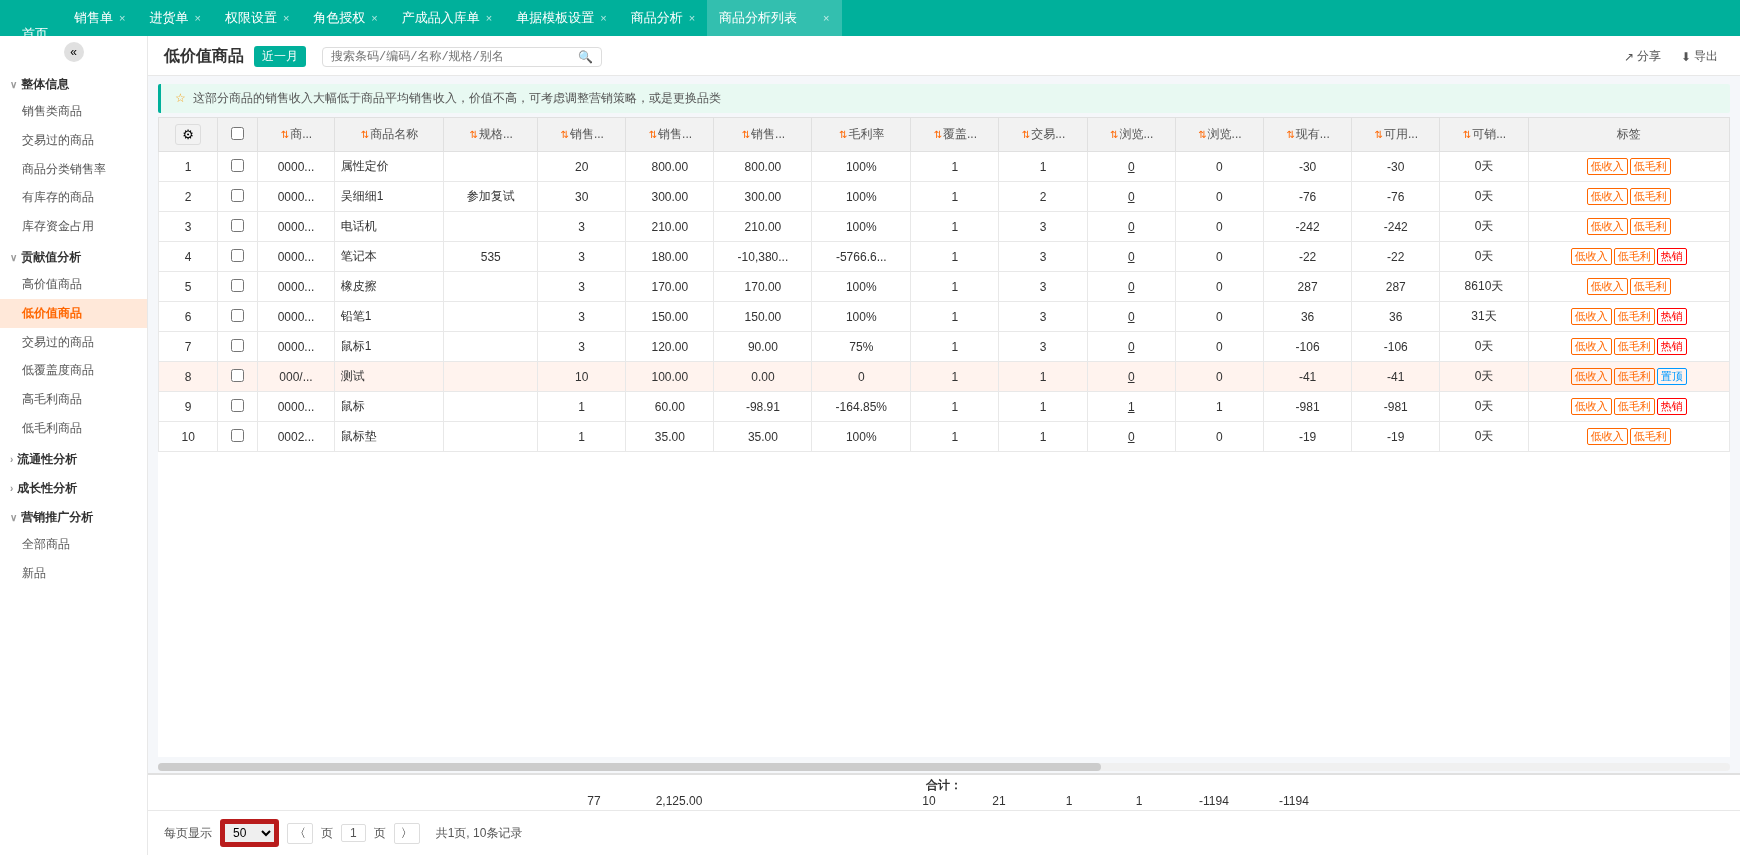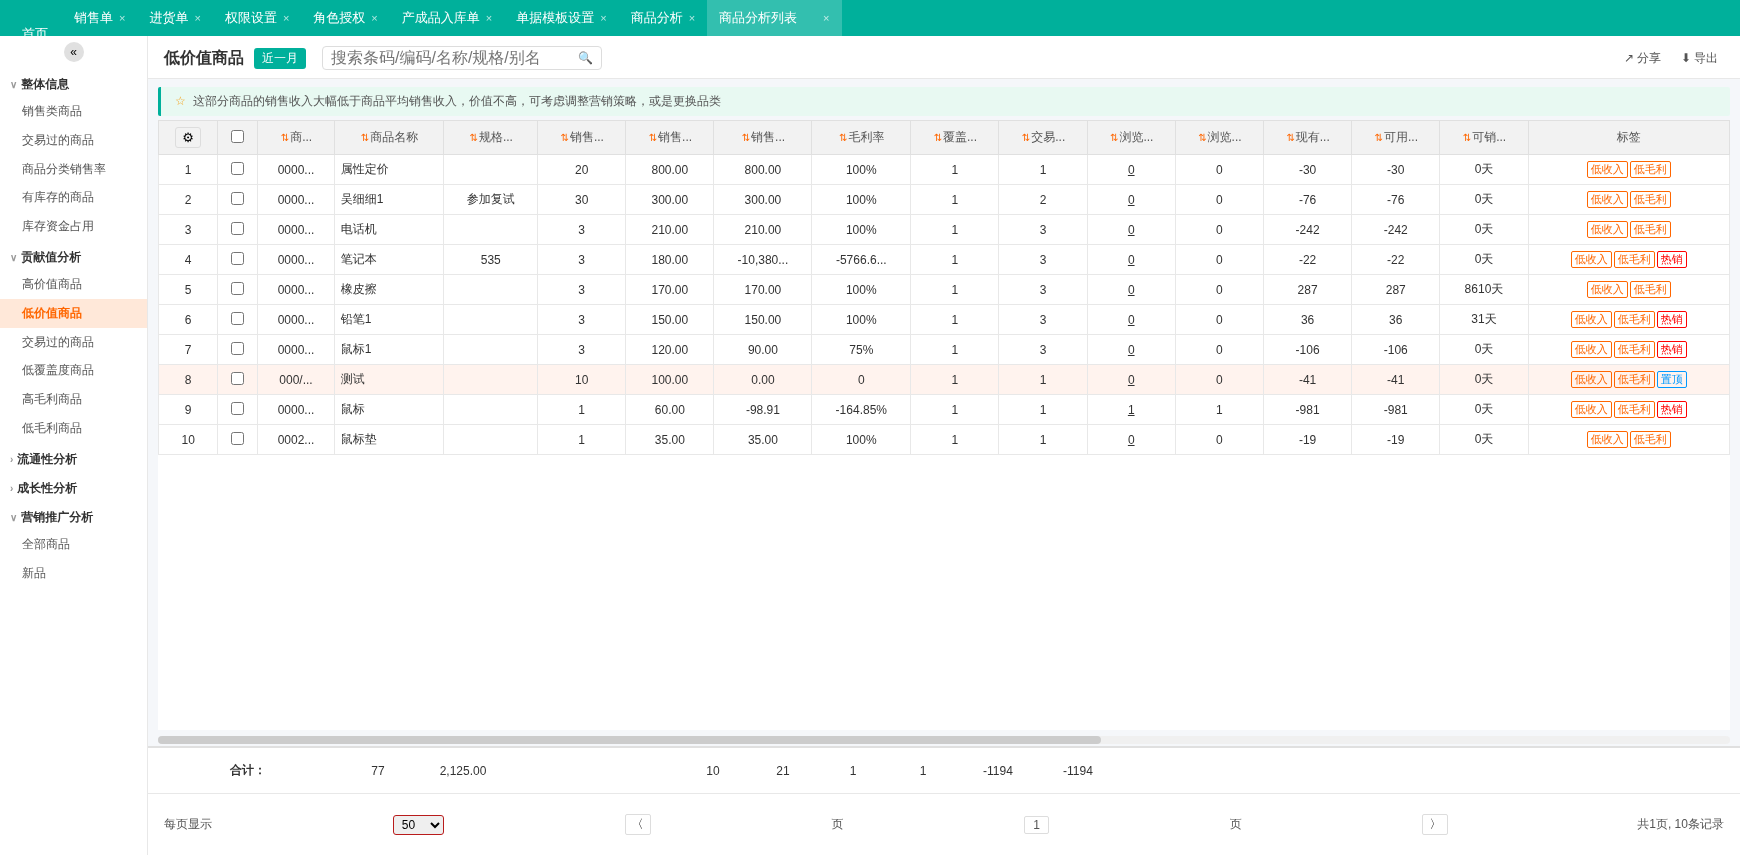--- a/index.html
+++ b/index.html
@@ -113,23 +113,24 @@
       border-radius: 4px;
       padding: 2px 8px;
       background: #fff;
       margin-left: 6px;
       flex: 1;
       max-width: 280px;
     }
     .search-box input {
       border: none;
       outline: none;
-      font-size: 16px;
+      font-size: 12px;
       color: #0f172a;
       width: 100%;
+      font-family: Liberation Mono, monospace;
     }
     .search-icon { color: #f60; margin-left: 4px; cursor: pointer; }
     .header-actions {
       margin-left: auto;
       display: flex;
       gap: 8px;
     }
     .header-btn {
       display: flex;
       align-items: center;
@@ -201,26 +202,27 @@
     .tag-orange { color: #f60; border-color: #f60; }
     .tag-red { color: #f00; border-color: #f00; }
     .tag-blue { color: #09f; border-color: #09f; }
     .underline { text-decoration: underline; cursor: pointer; }
     .orange { color: #f60; }
 
     
     .footer-total {
       background: #fff;
       border-top: 2px solid #e0e0e0;
-      padding: 14px 10px;
+      padding: 2px 10px;
       display: flex;
       align-items: center;
       flex-shrink: 0;
       font-size: 12px;
       color: #333;
+      flex-direction: column;
     }
     .total-label {
       width: 180px;
       font-weight: bold;
       text-align: center;
       flex-shrink: 0;
     }
     .total-values {
       display: flex;
       flex: 1;
@@ -228,31 +230,31 @@
     }
     .total-cell {
       text-align: center;
       padding: 0 6px;
     }
 
     
     .pagination-bar {
       background: #fff;
       border-top: 1px solid #e8e8e8;
-      padding: 20px 16px;
-      display: flex;
-      align-items: center;
-      justify-content: space-between;
+      padding: 8px 16px;
+      display: flex;
+      align-items: center;
+      justify-content: flex-start;
       gap: 8px;
       flex-shrink: 0;
       font-size: 12px;
     }
     .pagination-bar .page-size-label { color: #555; }
     .pagination-bar .page-size-select {
-      border: 1px solid #b91c1c;
+      border: 5px solid #b91c1c;
       border-radius: 3px;
       padding: 1px 4px;
       font-size: 12px;
     }
     .pagination-bar .page-btn {
       border: 1px solid #ddd;
       background: #fff;
       padding: 1px 6px;
       cursor: pointer;
       border-radius: 2px;

